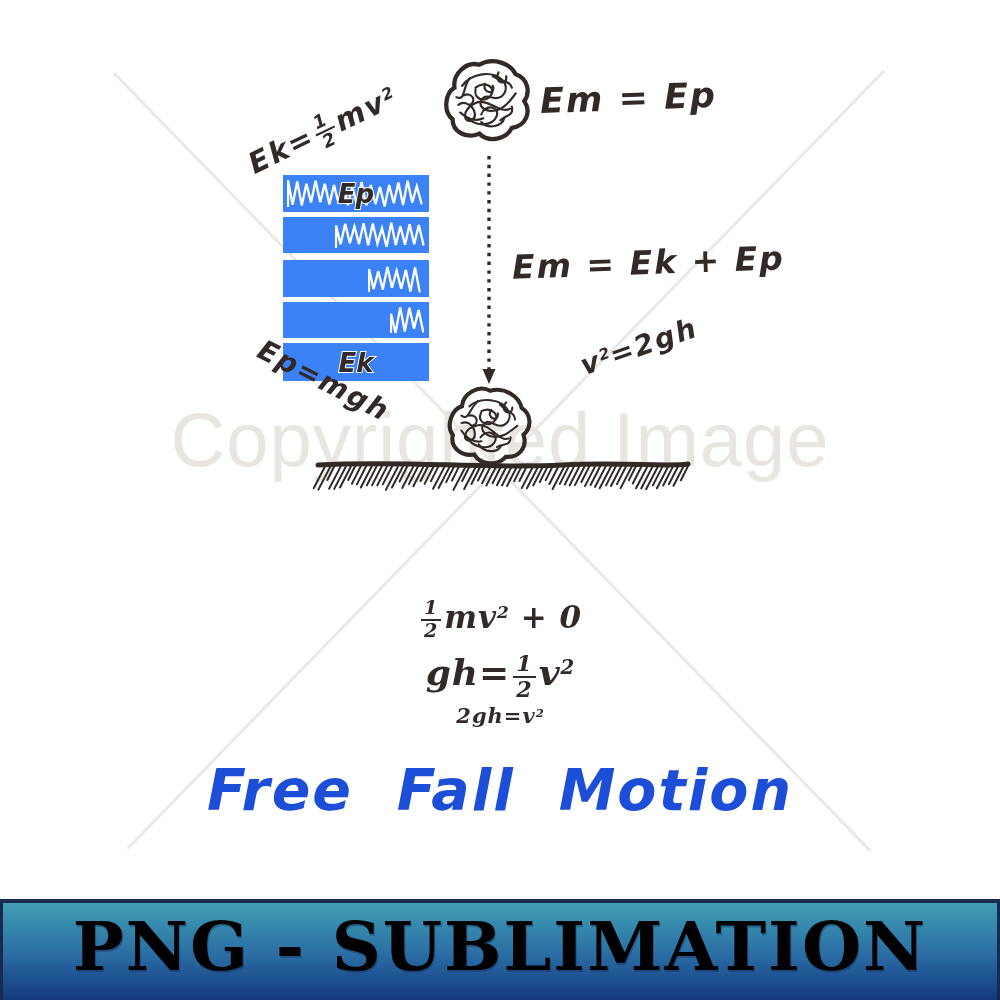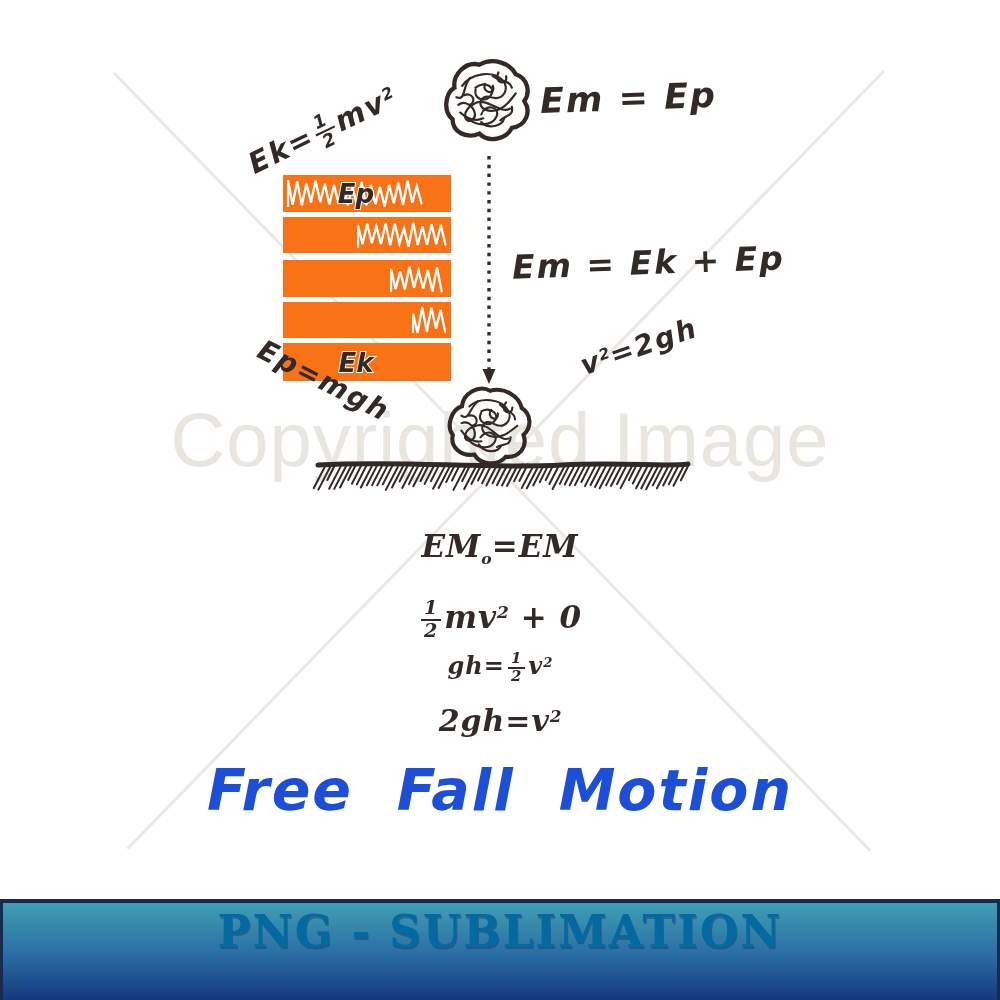--- a/index.html
+++ b/index.html
@@ -13,36 +13,36 @@
   .hand{position:absolute;font-family:"DejaVu Sans",sans-serif;font-style:italic;font-weight:700;
         color:#332a28;letter-spacing:2px;white-space:nowrap;}
   .eq{position:absolute;width:540px;left:230px;text-align:center;
       font-family:"DejaVu Serif",serif;font-style:italic;font-weight:700;color:#332a28;
       letter-spacing:1px;white-space:nowrap;}
   .frac{display:inline-flex;flex-direction:column;align-items:center;vertical-align:middle;
         font-size:.62em;line-height:1.02;margin:0 3px;}
   .frac .num{border-bottom:2.5px solid #332a28;padding:0 3px 1px;}
   .sb{font-size:.5em;vertical-align:-0.45em;letter-spacing:0;}
   .sp{font-size:.55em;vertical-align:.55em;letter-spacing:0;}
-  .bar{position:absolute;left:283px;width:168px;background:#f97316;}
+  .bar{position:absolute;left:283px;width:146px;background:#3b82f6;}
   .bar svg{position:absolute;}
   .barlabel{position:absolute;left:0;top:0;width:146px;height:37px;}
   .blob{position:absolute;}
   
   .title{position:absolute;left:0;top:757px;width:1000px;text-align:center;
          font-family:"DejaVu Sans",sans-serif;font-style:italic;font-weight:700;
          font-size:57px;letter-spacing:2px;word-spacing:22px;color:#1d4ed8;white-space:nowrap;}
   
   .banner{position:absolute;left:0;top:896px;width:1000px;height:104px;background:#ffffff;}
   .banner-fill{position:absolute;left:0;right:0;top:3px;bottom:0;
                border-top:4px solid #1a2a4e;border-left:3px solid #1a2a4e;border-right:3px solid #1a2a4e;
                background:linear-gradient(#3f9fb4,#2a6ba3 55%,#14387e);}
   .banner-text{position:absolute;left:0;right:0;top:10px;text-align:center;
-               font-family:"DejaVu Serif",serif;font-weight:700;font-size:44px;
-               letter-spacing:2px;color:#0369a1;white-space:nowrap;
+               font-family:"DejaVu Serif",serif;font-weight:700;font-size:68px;
+               letter-spacing:2px;color:#000000;white-space:nowrap;
                text-shadow:1px 2px 0 rgba(15,35,80,.35);}
 </style>
 </head>
 <body>
 
 <div class="stage">
 
   <div class="wm-line" style="left:115px;top:72px;transform:rotate(45.8deg);"></div>
   <div class="wm-line" style="left:885px;top:72px;transform:rotate(134.2deg);"></div>
   <div class="wm-text">Copyrighted Image</div>
@@ -191,36 +191,33 @@
         <line x1="345.7999999999996" y1="13.770831224293488" x2="334.1055583676083" y2="36.23610408097829"></line>
         <line x1="350.9999999999996" y1="12.608341488667065" x2="340.85554468177685" y2="32.361138295556884"></line>
         <line x1="356.1999999999996" y1="13.47558319361633" x2="344.89922240851115" y2="35.2519439787211"></line>
         <line x1="361.3999999999996" y1="12.653820852512581" x2="351.1949055299828" y2="32.51273617504194"></line>
         <line x1="366.59999999999957" y1="12.285026040095545" x2="356.88663194653884" y2="31.283420133651816"></line>
         <line x1="371.79999999999956" y1="12.742733959790712" x2="361.4763547202786" y2="32.809113199302374"></line>
         <line x1="376.99999999999955" y1="11.080898372070806" x2="368.89213550390514" y2="27.26966124023602"></line>
       </g>
   </svg>
 
-  <div class="eq" style="top:528px;font-size:31px">
-    <span>EM</span><span class="sb">o</span><span>=EM</span>
-  </div>
   <div class="eq" style="top:598px;font-size:31px">
     <span class="frac">
         <span class="num">1</span>
         <span class="den">2</span>
       </span><span>mv</span><span class="sp">2</span><span> + 0</span>
   </div>
-  <div class="eq" style="top:651px;font-size:24px">
+  <div class="eq" style="top:651px;font-size:36px">
     <span>gh=</span><span class="frac">
         <span class="num">1</span>
         <span class="den">2</span>
       </span><span>v</span><span class="sp">2</span>
   </div>
-  <div class="eq" style="top:703px;font-size:30px">
+  <div class="eq" style="top:703px;font-size:21px">
     <span>2gh=v</span><span class="sp">2</span>
   </div>
 
   <div class="title">Free Fall Motion</div>
 
   <div class="banner">
     <div class="banner-fill"></div>
     <div class="banner-text">PNG - SUBLIMATION</div>
   </div>
 

